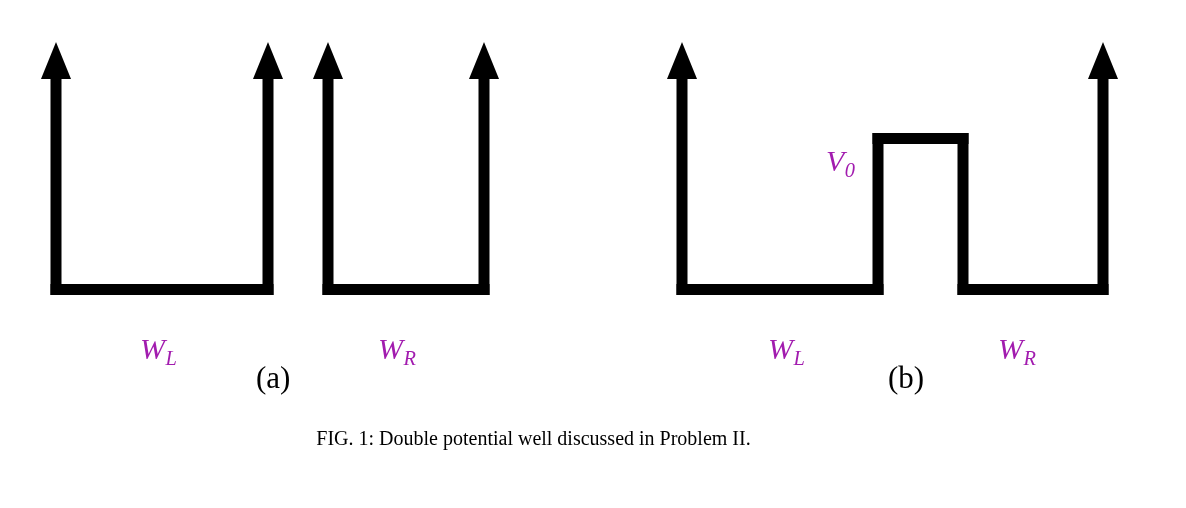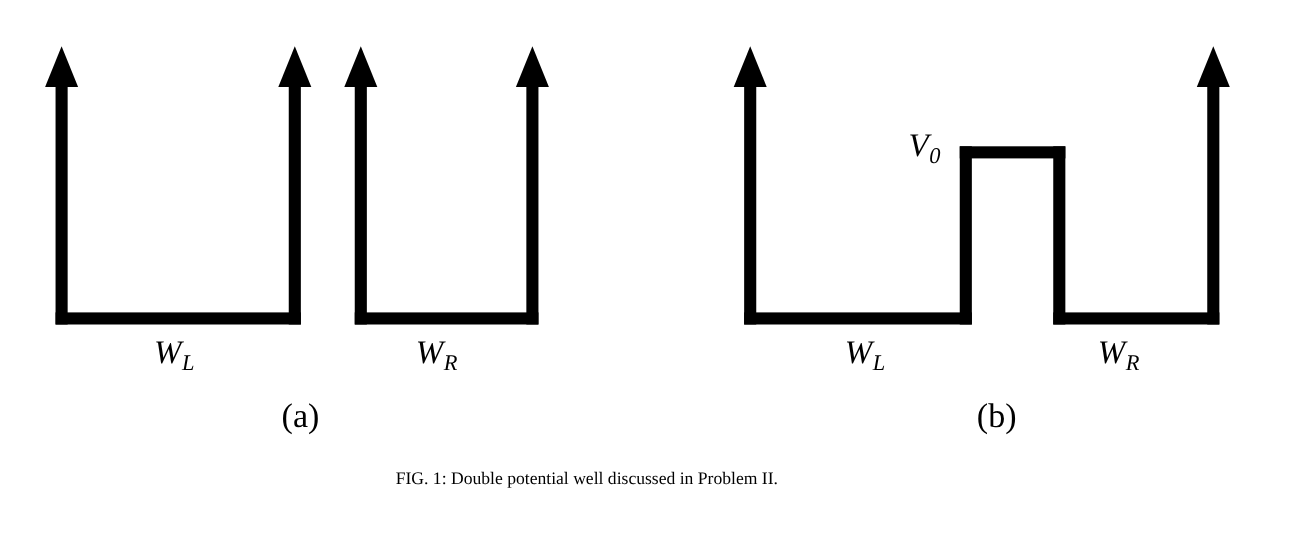--- a/index.html
+++ b/index.html
@@ -30,21 +30,22 @@
     height: 508px;
     display: block;
   }
   .math-label {
     position: absolute;
     font-family: "Liberation Serif", "DejaVu Serif", serif;
     font-style: italic;
     font-size: 30px;
     line-height: 1;
     white-space: nowrap;
-    color: #000000;
+    color: #a21caf;
+    margin-top: 28px;
   }
   .math-label sub {
     font-size: 0.68em;
     font-style: italic;
     vertical-align: -0.28em;
     margin-left: 0.5px;
   }
   .panel-label {
     position: absolute;
     font-family: "Liberation Serif", "DejaVu Serif", serif;
@@ -54,21 +55,21 @@
     white-space: nowrap;
     color: #000000;
   }
   .caption {
     position: absolute;
     left: 0;
     top: 426px;
     width: 1067px;
     text-align: center;
     font-family: "Liberation Serif", "DejaVu Serif", serif;
-    font-size: 16px;
+    font-size: 20px;
     line-height: 1.2;
     color: #000000;
     white-space: nowrap;
   }
 </style>
 </head>
 <body>
 
 <div id="figure-root">
 

